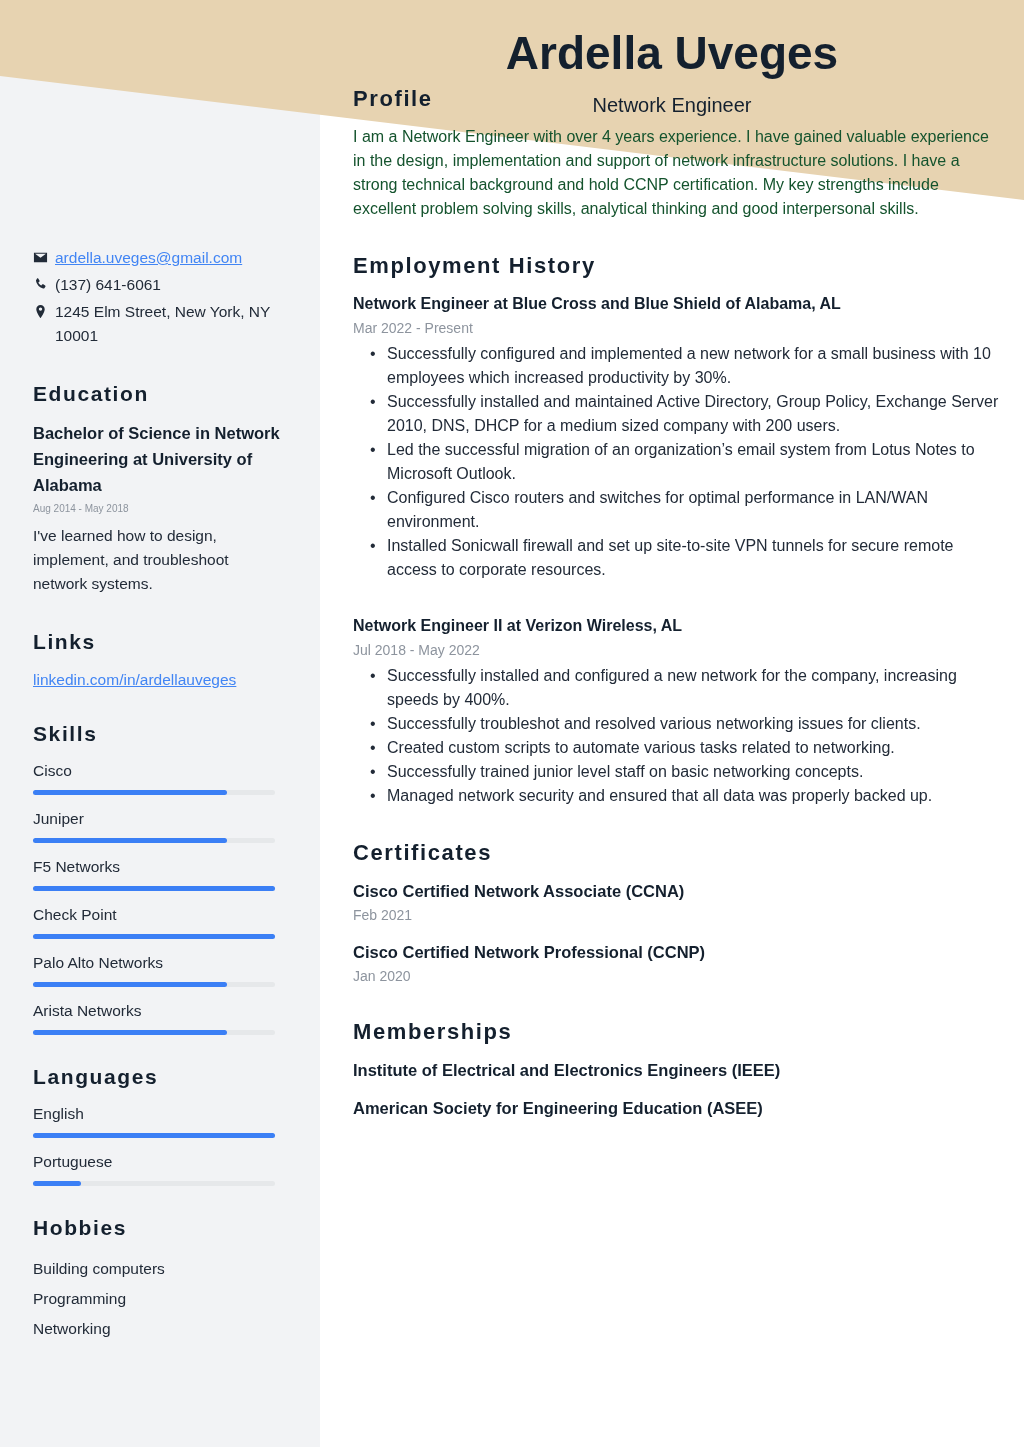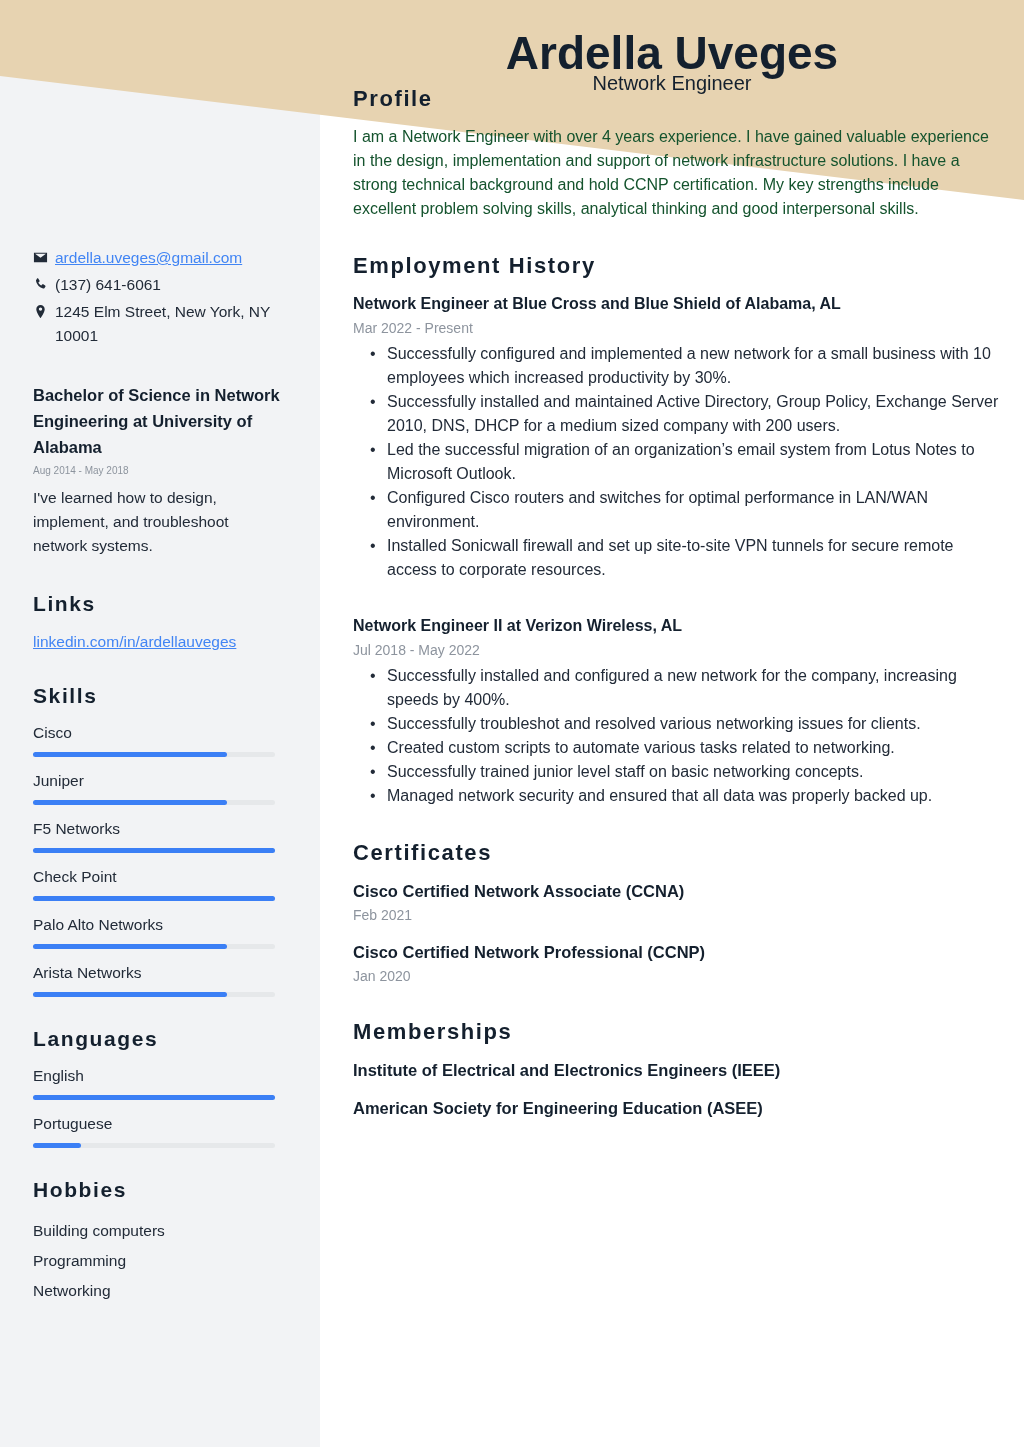--- a/index.html
+++ b/index.html
@@ -47,21 +47,21 @@
     left: 330px; top: 28px;
     width: 684px;
     font-size: 46px;
     font-weight: bold;
     letter-spacing: 0px;
     color: #14202e;
     line-height: 1.1;
   }
   .cand-title {
     position: absolute;
-    left: 330px; top: 72px;
+    left: 330px; top: 94px;
     width: 684px;
     font-size: 20px;
     font-weight: normal;
     color: #14202e;
   }
 
   
   .side-content {
     position: absolute;
     left: 0; top: 0;
@@ -273,20 +273,21 @@
         <span class="contact-ico">
           <svg width="15" height="15" viewBox="0 0 16 16">
               <path d="M8 1C5.5 1 3.5 3 3.5 5.5 3.5 9 8 15 8 15s4.5-6 4.5-9.5C12.5 3 10.5 1 8 1zm0 6.2a1.8 1.8 0 110-3.6 1.8 1.8 0 010 3.6z"></path>
             </svg>
         </span>
         <span class="contact-val">1245 Elm Street, New York, NY 10001</span>
       </div>
     </div>
 
     <div>
+      <div class="side-h">Education</div>
       <div>
         <div class="edu-deg">Bachelor of Science in Network Engineering at University of Alabama</div>
         <div class="edu-date">Aug 2014 - May 2018</div>
         <div class="edu-desc">I've learned how to design, implement, and troubleshoot network systems.</div>
       </div>
     </div>
 
     <div class="links-block">
       <div class="side-h">Links</div>
       <div class="link-line">

